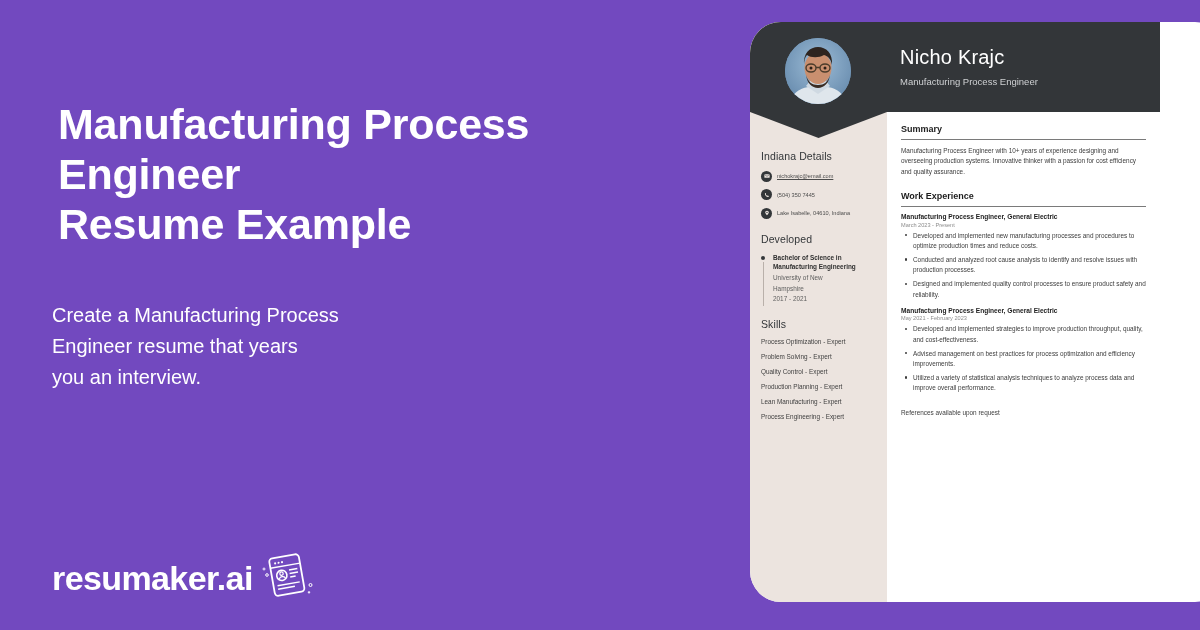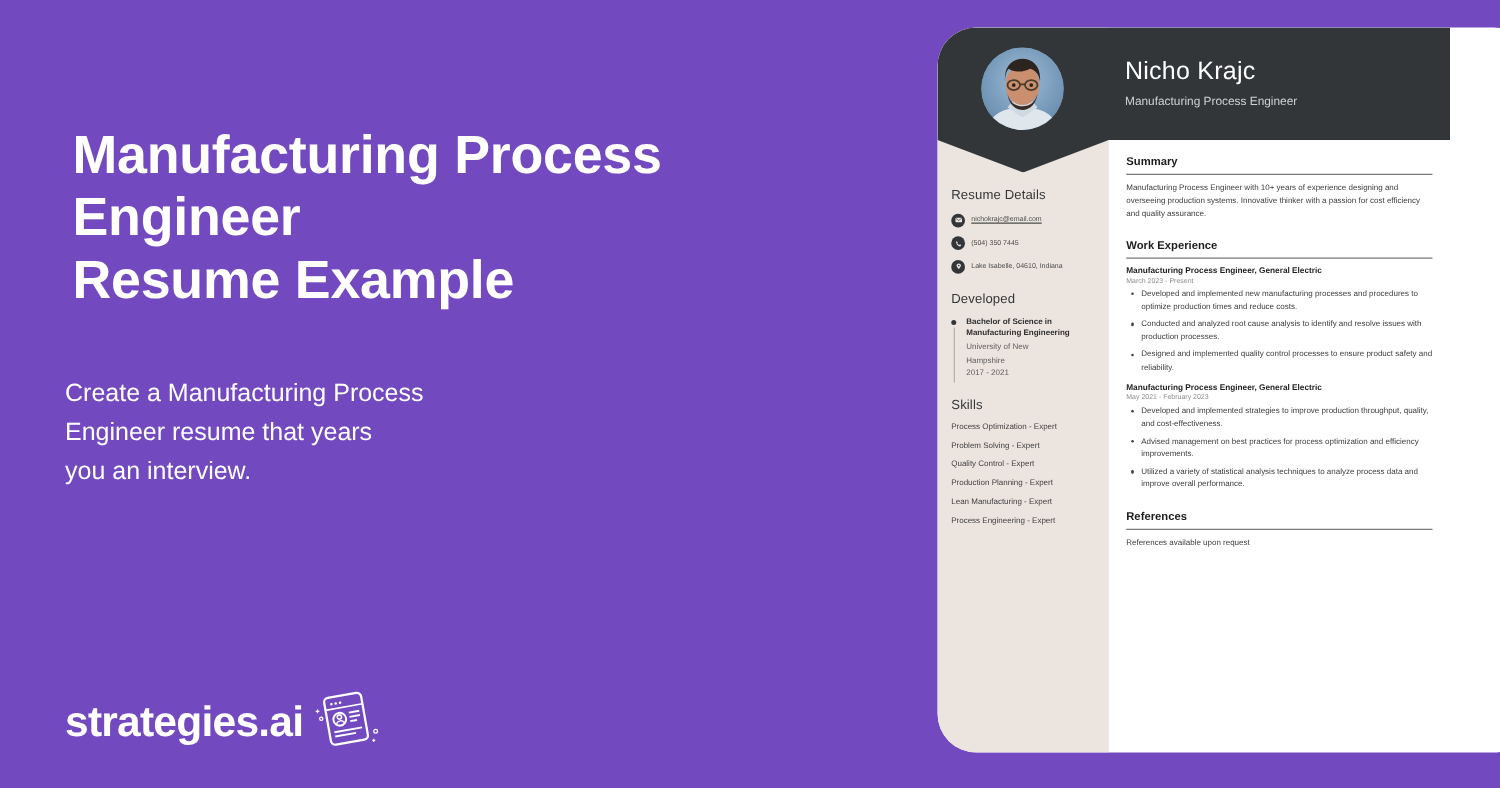--- a/index.html
+++ b/index.html
@@ -122,21 +122,21 @@
     <div>Resume Example</div>
   </div>
 
   <div class="promo-sub">
     <div>Create a Manufacturing Process</div>
     <div>Engineer resume that years</div>
     <div>you an interview.</div>
   </div>
 
   <div class="logo">
-    <span class="logo-word">strategies.ai</span>
+    <span class="logo-word">resumaker.ai</span>
     <span class="logo-mark">
       <svg width="56" height="56" viewBox="0 0 56 56" fill="none">
         <g transform="rotate(-10 28 28)">
           <rect x="13" y="8" width="30" height="38" rx="3.5" stroke="#ffffff" stroke-width="1.8" fill="none"></rect>
           <circle cx="18.5" cy="13.5" r="1.05" fill="#ffffff"></circle>
           <circle cx="22.0" cy="13.5" r="1.05" fill="#ffffff"></circle>
           <circle cx="25.5" cy="13.5" r="1.05" fill="#ffffff"></circle>
           <line x1="13" y1="17.5" x2="43" y2="17.5" stroke="#ffffff" stroke-width="1.3"></line>
           <circle cx="23" cy="26.5" r="5.1" stroke="#ffffff" stroke-width="1.6" fill="none"></circle>
           <circle cx="23" cy="24.7" r="1.7" stroke="#ffffff" stroke-width="1.2" fill="none"></circle>
@@ -185,21 +185,21 @@
       <circle cx="40" cy="30" r="1.5" fill="#2d2018"></circle>
     </svg>
   </div>
 
   <div class="r-name">Nicho Krajc</div>
   <div class="r-role">Manufacturing Process Engineer</div>
 
   <div class="side-body">
 
     <div class="sect">
-      <div class="s-h">Resume Details</div>
+      <div class="s-h">Indiana Details</div>
 
       <div class="contact-row">
         <span class="c-ico">
           <svg width="6" height="6" viewBox="0 0 10 10">
               <rect x="0.6" y="2" width="8.8" height="6" rx="1" fill="#ece4df"></rect>
               <path d="M0.9 2.6L5 5.6l4.1-3" stroke="#333639" stroke-width="0.9" fill="none"></path>
             </svg>
         </span>
         <span class="c-txt link">nichokrajc@email.com</span>
       </div>
@@ -273,17 +273,16 @@
         <div class="job-date">May 2021 - February 2023</div>
         <ul class="job-ul">
           <li class="job-li">Developed and implemented strategies to improve production throughput, quality, and cost-effectiveness.</li>
           <li class="job-li">Advised management on best practices for process optimization and efficiency improvements.</li>
           <li class="job-li">Utilized a variety of statistical analysis techniques to analyze process data and improve overall performance.</li>
         </ul>
       </div>
     </div>
 
     <div class="sect">
-      <div class="m-h">References</div>
       <div class="m-p">References available upon request</div>
     </div>
   </div>
 </div>
 
 </body></html>

